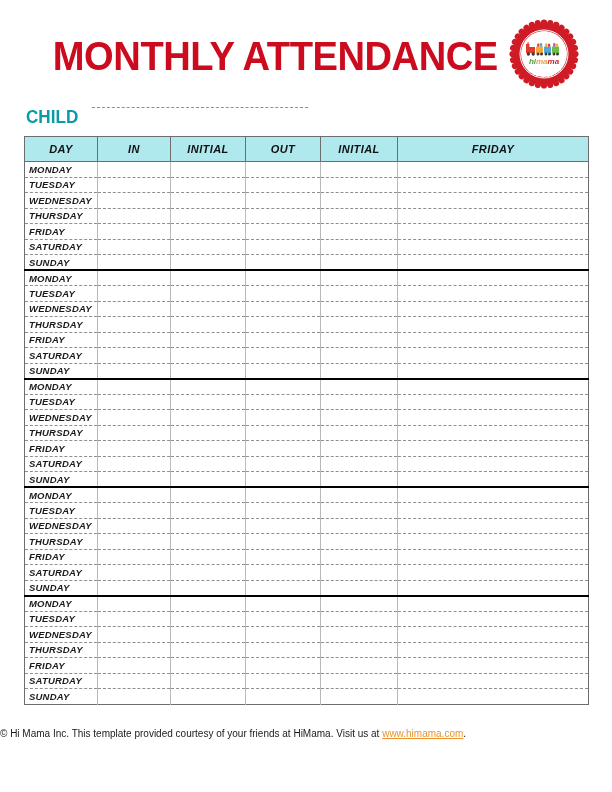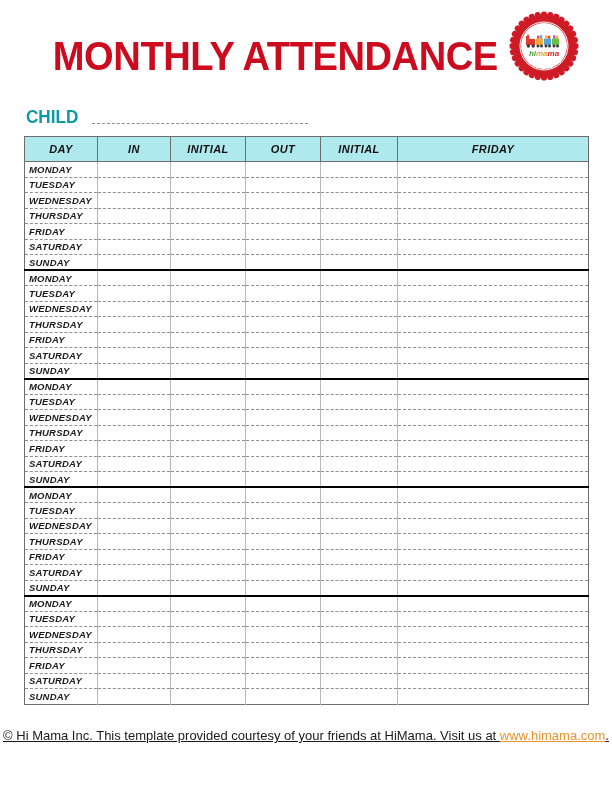--- a/index.html
+++ b/index.html
@@ -15,21 +15,21 @@
     position: relative;
     width: 612px;
     height: 792px;
     background: #ffffff;
   }
 
   
   .logo {
     position: absolute;
     left: 508px;
-    top: 10px;
+    top: 18px;
     width: 72px;
     height: 72px;
   }
   .logo-scallop {
     position: absolute;
     left: 0; top: 0;
     width: 72px; height: 72px;
   }
 
   .logo-inner {
@@ -83,21 +83,21 @@
     position: absolute;
     left: 26px;
     top: 100px;
     width: 562px;
     height: 26px;
   }
   .field {
     position: absolute;
     bottom: 0;
     display: flex;
-    align-items: flex-end;
+    align-items: flex-start;
   }
   .field-child { left: 0px; width: 282px; }
   .field-month { left: 288px; width: 274px; }
 
   .field-label {
     font-family: "Liberation Sans Narrow", "Liberation Sans", sans-serif;
     font-size: 19px;
     font-weight: bold;
     color: #0C9AA4;
     letter-spacing: 0px;
@@ -175,26 +175,24 @@
   table.sheet tbody tr.last-row td {
     border-bottom: none;
   }
 
   
   .footer {
     position: absolute;
     left: 0;
     top: 728px;
     width: 612px;
-    text-align: center;
     font-family: "Liberation Sans", sans-serif;
-    font-size: 13px;
+    font-size: 10px;
     color: #1a1a1a;
     white-space: nowrap;
-    text-decoration: underline;
   }
   .footer a, .footer .link {
     color: #E8942A;
     text-decoration: underline;
   }
 </style>
 </head>
 <body>
 
 <div class="page">

